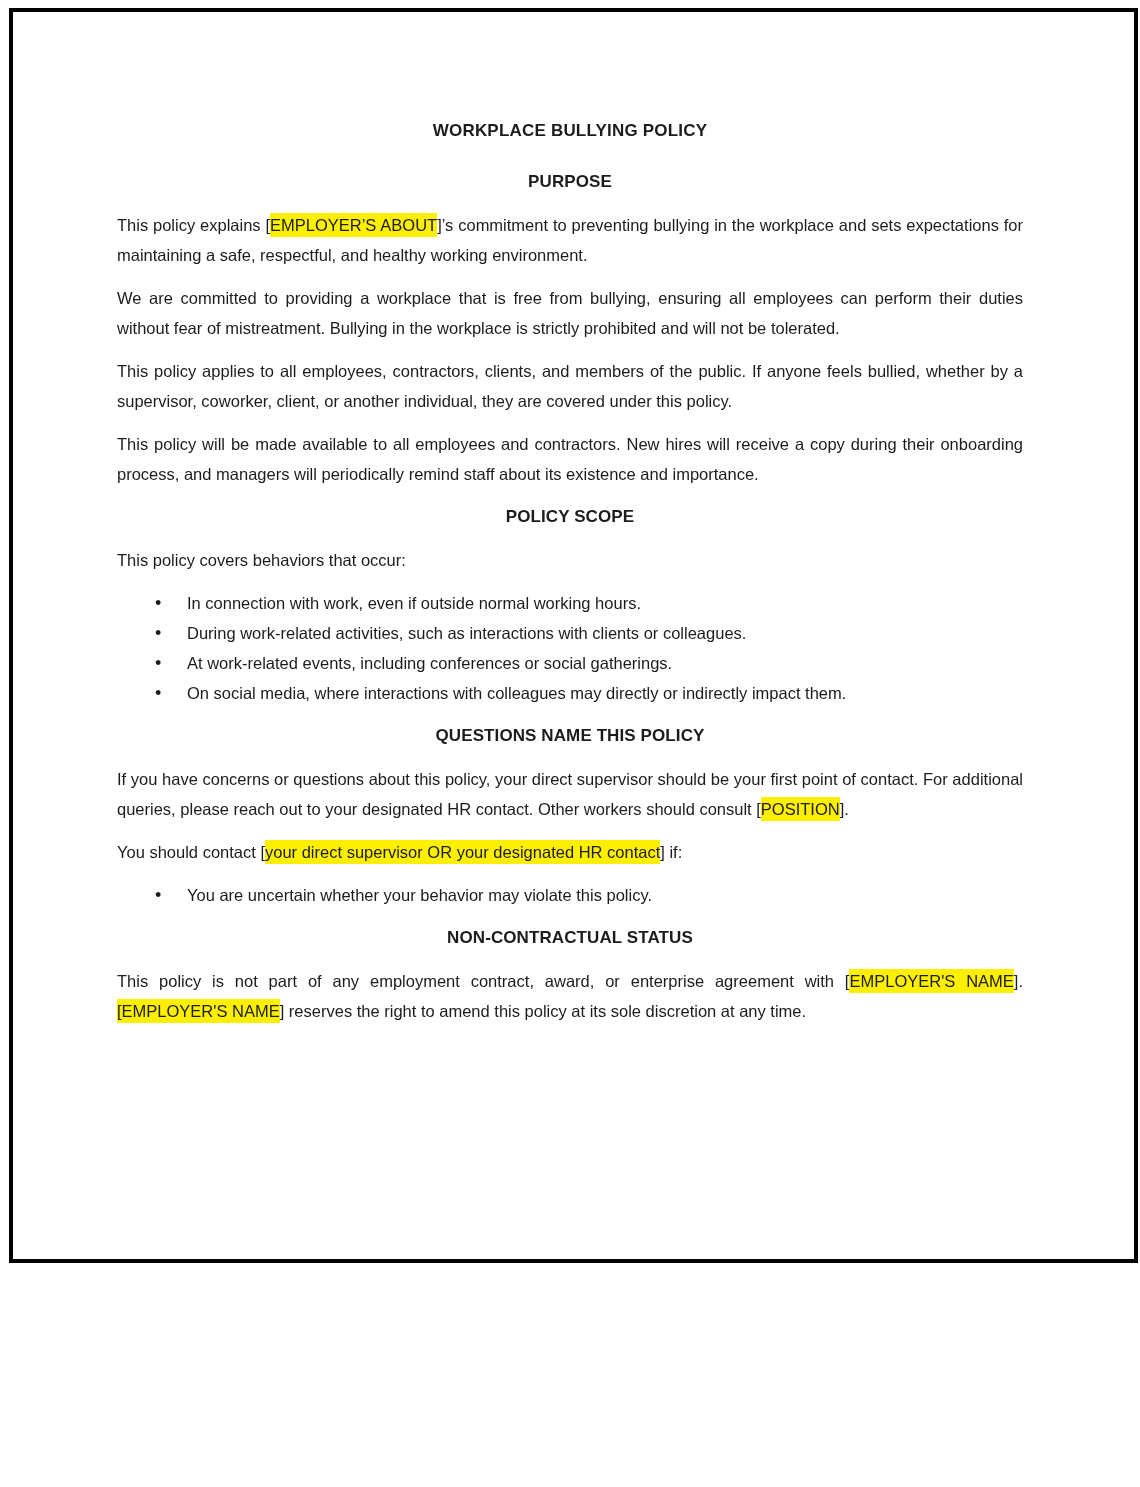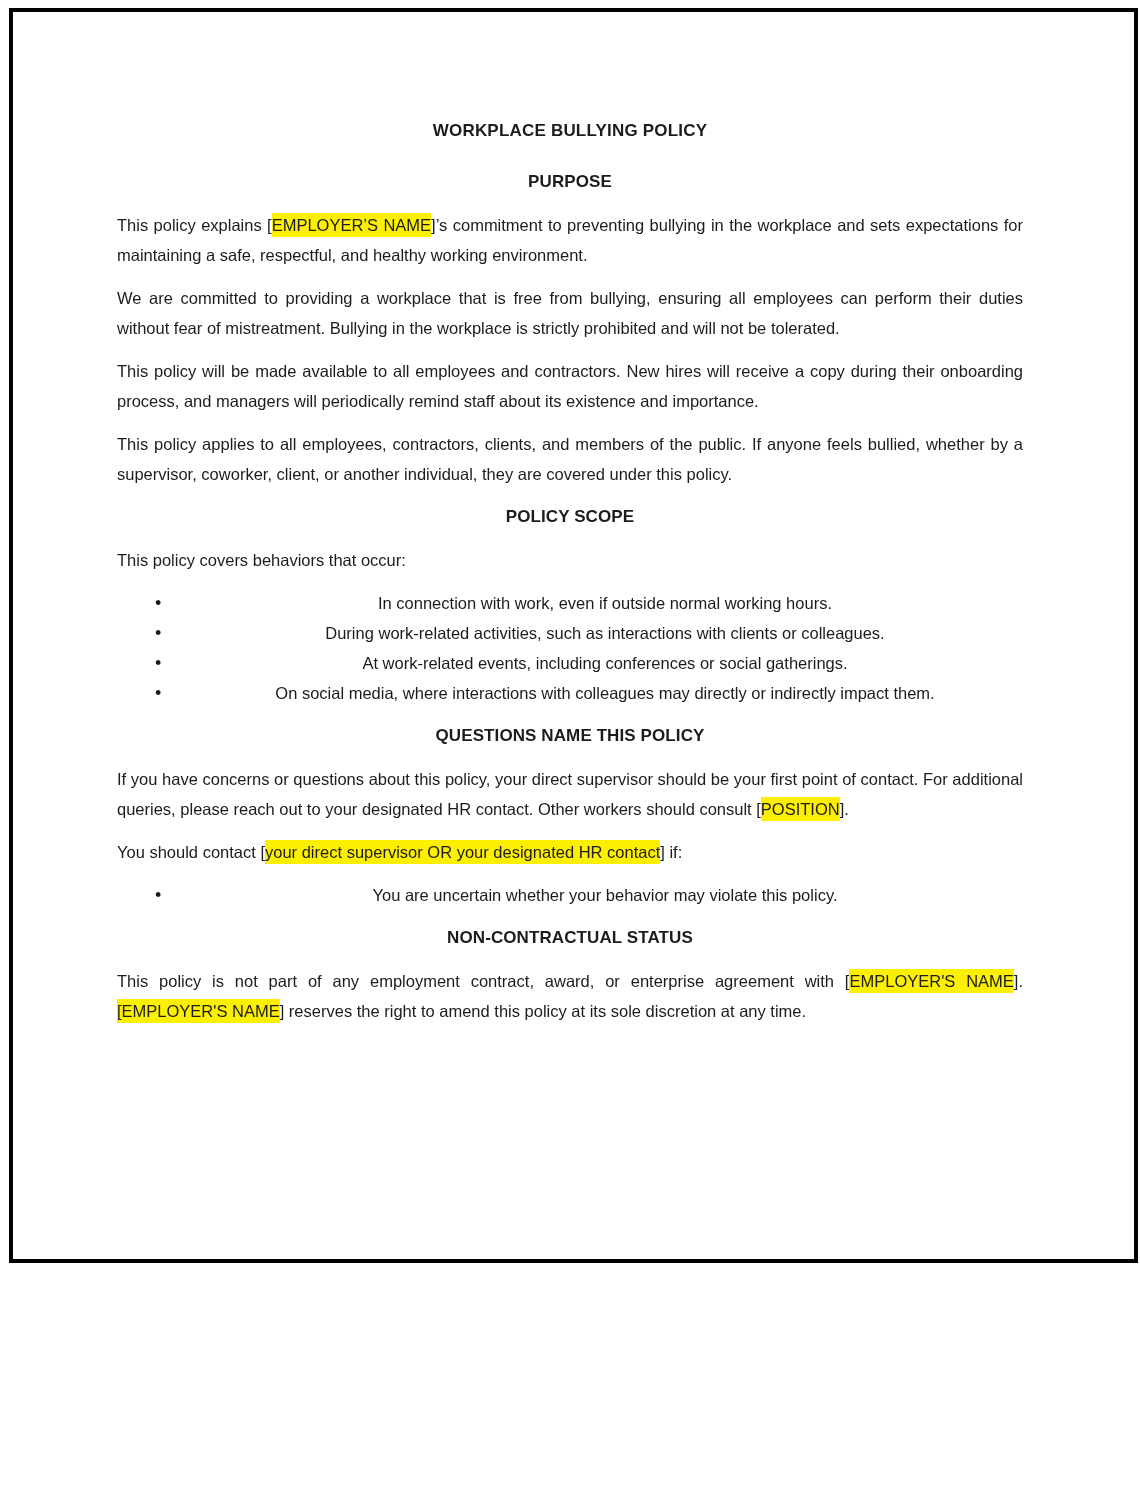--- a/index.html
+++ b/index.html
@@ -54,21 +54,21 @@
     text-align: justify;
   }
   .content ul {
     list-style: none;
     margin: 0 0 13px 0;
     padding: 0 0 0 38px;
   }
   .content li {
     position: relative;
     padding-left: 32px;
-    text-align: center;
+    text-align: left;
   }
   .content li::before {
     content: "\2022";
     position: absolute;
     left: 0;
     top: 0;
     font-size: 18px;
     line-height: 30px;
   }
   mark {
@@ -88,24 +88,24 @@
 </style>
 </head>
 <body>
 
 <div class="page">
   <div class="page-border"></div>
   <div class="content">
     <h1 class="doc-title">WORKPLACE BULLYING POLICY</h1>
     <div id="doc-body">
         <h2>PURPOSE</h2>
-        <p>This policy explains [<mark>EMPLOYER’S NAME</mark>]’s commitment to preventing bullying in the workplace and sets expectations for maintaining a safe, respectful, and healthy working environment.</p>
+        <p>This policy explains [<mark>EMPLOYER’S ABOUT</mark>]’s commitment to preventing bullying in the workplace and sets expectations for maintaining a safe, respectful, and healthy working environment.</p>
         <p>We are committed to providing a workplace that is free from bullying, ensuring all employees can perform their duties without fear of mistreatment. Bullying in the workplace is strictly prohibited and will not be tolerated.</p>
+        <p>This policy applies to all employees, contractors, clients, and members of the public. If anyone feels bullied, whether by a supervisor, coworker, client, or another individual, they are covered under this policy.</p>
         <p>This policy will be made available to all employees and contractors. New hires will receive a copy during their onboarding process, and managers will periodically remind staff about its existence and importance.</p>
-        <p>This policy applies to all employees, contractors, clients, and members of the public. If anyone feels bullied, whether by a supervisor, coworker, client, or another individual, they are covered under this policy.</p>
         <h2>POLICY SCOPE</h2>
         <p>This policy covers behaviors that occur:</p>
         <ul>
           <li>In connection with work, even if outside normal working hours.</li>
           <li>During work-related activities, such as interactions with clients or colleagues.</li>
           <li>At work-related events, including conferences or social gatherings.</li>
           <li>On social media, where interactions with colleagues may directly or indirectly impact them.</li>
         </ul>
         <h2>QUESTIONS NAME THIS POLICY</h2>
         <p>If you have concerns or questions about this policy, your direct supervisor should be your first point of contact. For additional queries, please reach out to your designated HR contact. Other workers should consult [<mark>POSITION</mark>].</p>

